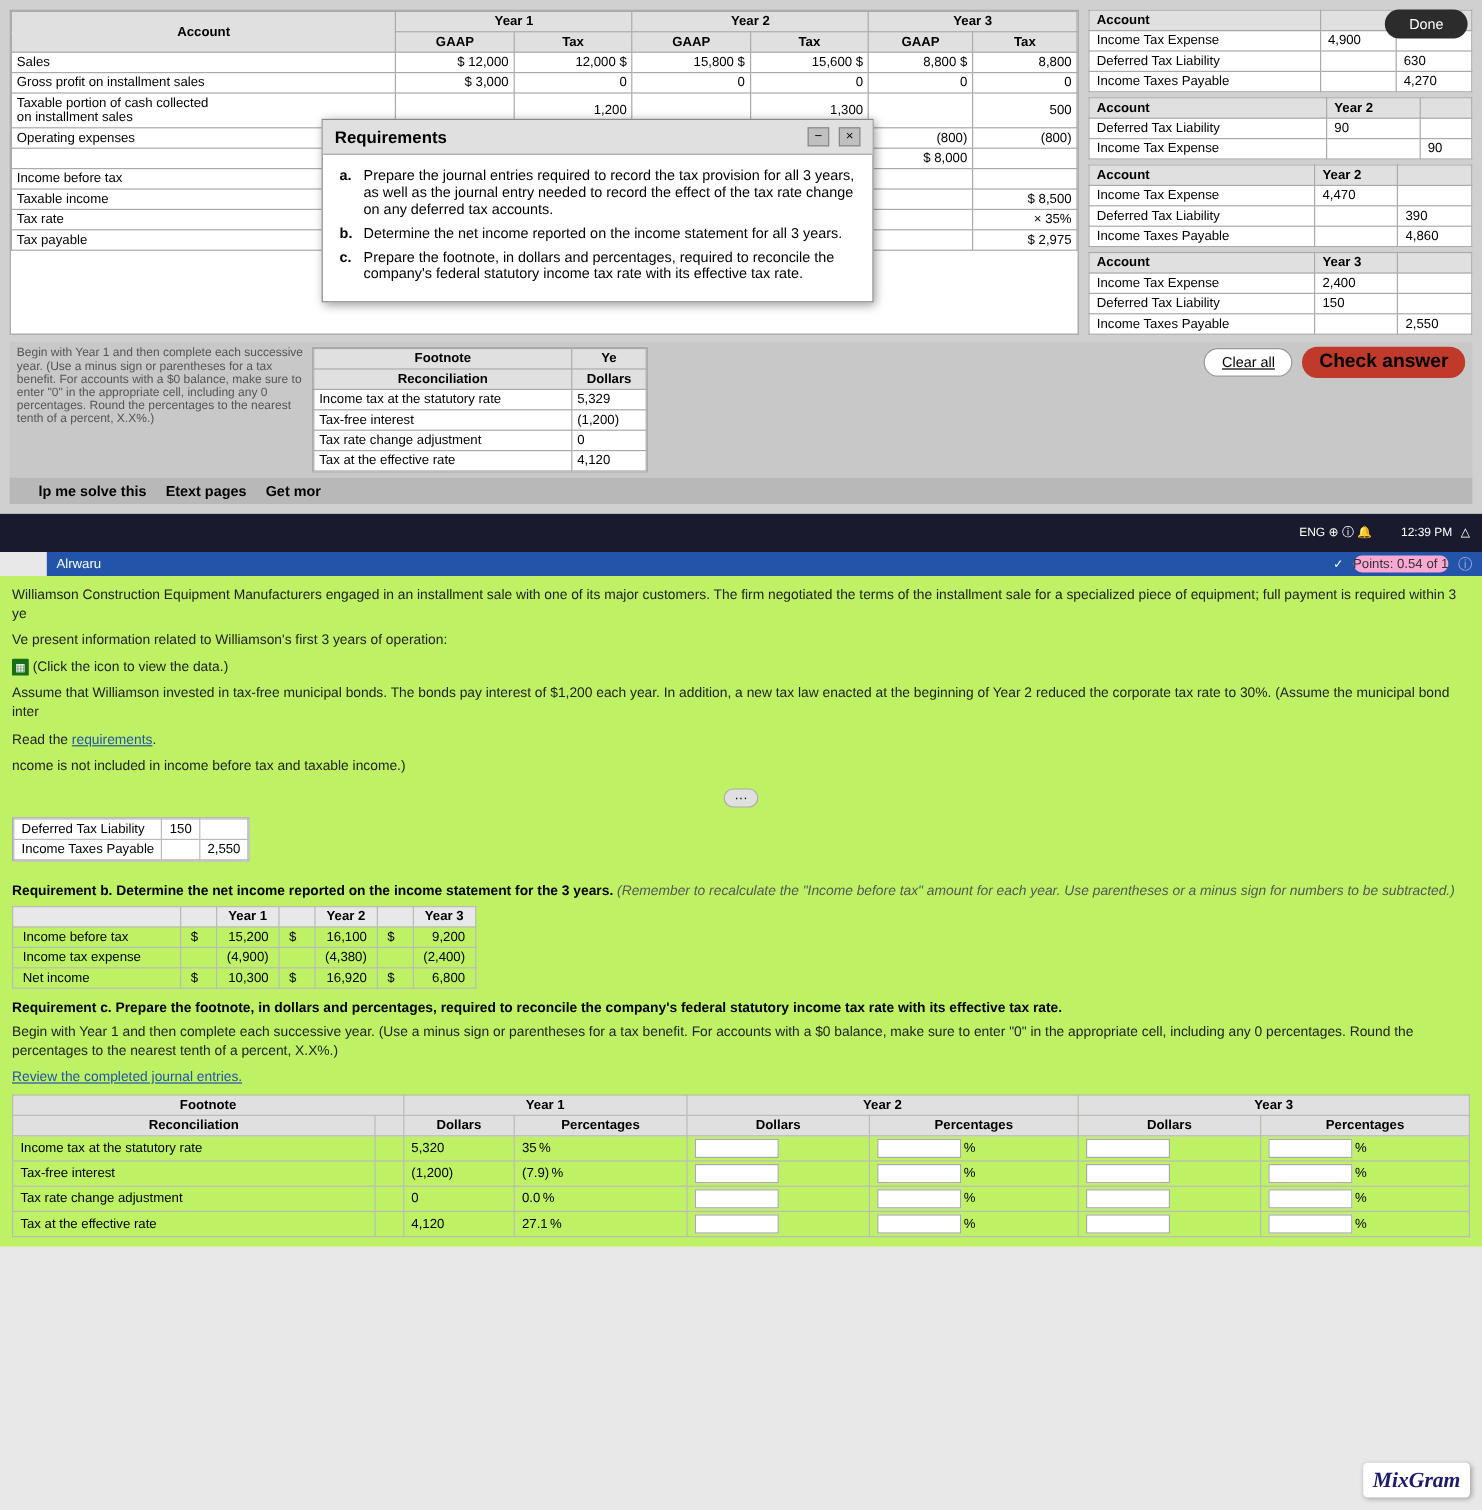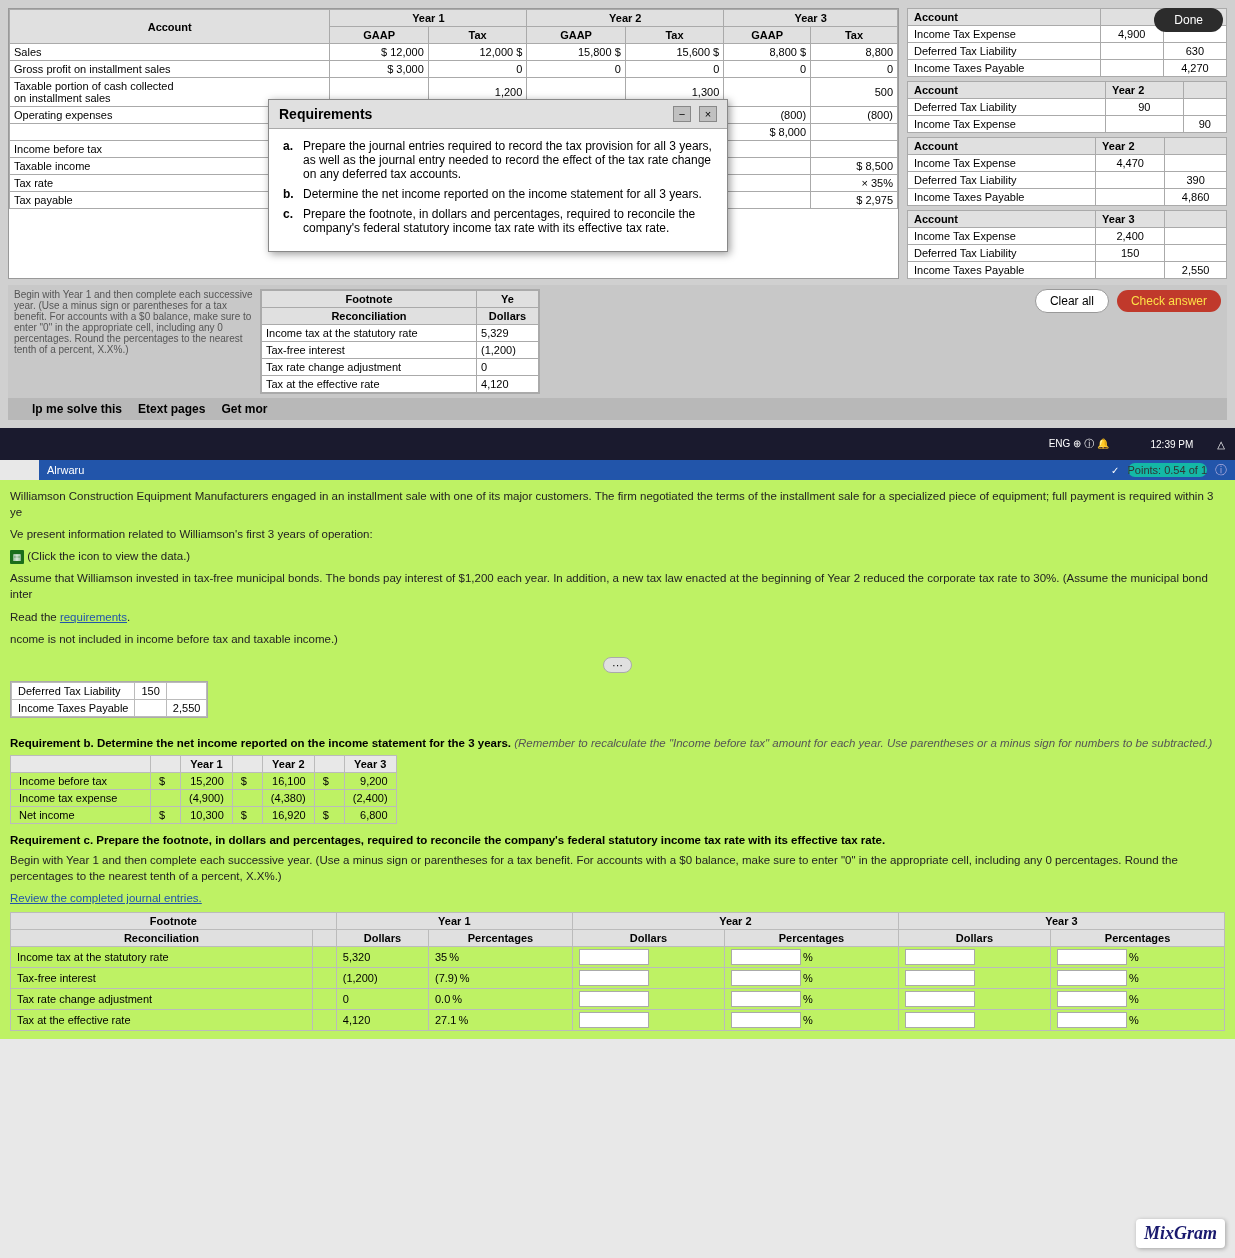--- a/index.html
+++ b/index.html
@@ -57,21 +57,21 @@
     .right-table th {
       background: #e0e0e0;
       border: 1px solid #aaa;
       padding: 2px 6px;
       text-align: left;
     }
     .right-table td {
       border: 1px solid #aaa;
       padding: 2px 6px;
     }
-    .right-table td.num { text-align: center; }
+    .right-table td.num { text-align: left; }
 
     .print-done-row {
       display: flex;
       gap: 10px;
       justify-content: center;
       margin-top: 8px;
       padding: 4px;
     }
 
     .btn-print {
@@ -154,29 +154,31 @@
       padding: 2px 4px;
     }
     .footnote-section table th { background: #e0e0e0; }
     .btn-clear-all {
       background: white;
       border: 1px solid #999;
       border-radius: 14px;
       padding: 4px 14px;
       cursor: pointer;
       font-size: 12px;
+      text-decoration: underline;
     }
     .btn-check-answer {
       background: #c0392b;
-      color: #fde047;
+      color: #000000;
       border: none;
       border-radius: 14px;
       padding: 4px 14px;
       cursor: pointer;
-      font-size: 12px;
+      font-size: 16px;
+      font-weight: bold;
     }
 
     .help-bar {
       background: #b8b8b8;
       padding: 4px 24px;
       font-size: 12px;
       display: flex;
       gap: 16px;
     }
     .help-bar span { cursor: pointer; font-weight: bold; }
@@ -187,21 +189,21 @@
       height: 20px;
       display: flex;
       align-items: center;
       padding: 0 8px;
       color: white;
       font-size: 11px;
       justify-content: space-between;
       margin-left: 39px;
     }
     .points-badge {
-      background: #14b8a6;
+      background: #f9a8d4;
       color: #333;
       border-radius: 10px;
       padding: 1px 0;
       font-size: 11px;
     }
 
     
     .bottom-section {
       background: #bef264;
       padding: 8px 10px;
@@ -606,21 +608,21 @@
     </div>
   </div>
 
   <div class="help-bar">
     <span>lp me solve this</span>
     <span>Etext pages</span>
     <span>Get mor</span>
   </div>
 </div>
 
-<div style="background:#1a1a2e; height:22px; display:flex; align-items:center; justify-content:flex-end; padding:16px 10px; gap:24px;">
+<div style="background:#1a1a2e; height:22px; display:flex; align-items:center; justify-content:flex-end; padding:16px 10px; gap:7px;">
   <span style="color:white; font-size:10px;">ENG ⊕ ⓘ 🔔</span>
   <span style="color:white; font-size:10px;margin-left:17px;">12:39 PM</span>
   <span style="color:white; font-size:10px;">△</span>
 </div>
 
 <div class="divider">
   <span>Alrwaru</span>
   <div style="display:flex; align-items:center; gap:8px;">
     <span style="font-size:10px;">✓</span>
     <span class="points-badge">Points: 0.54 of 1</span>

